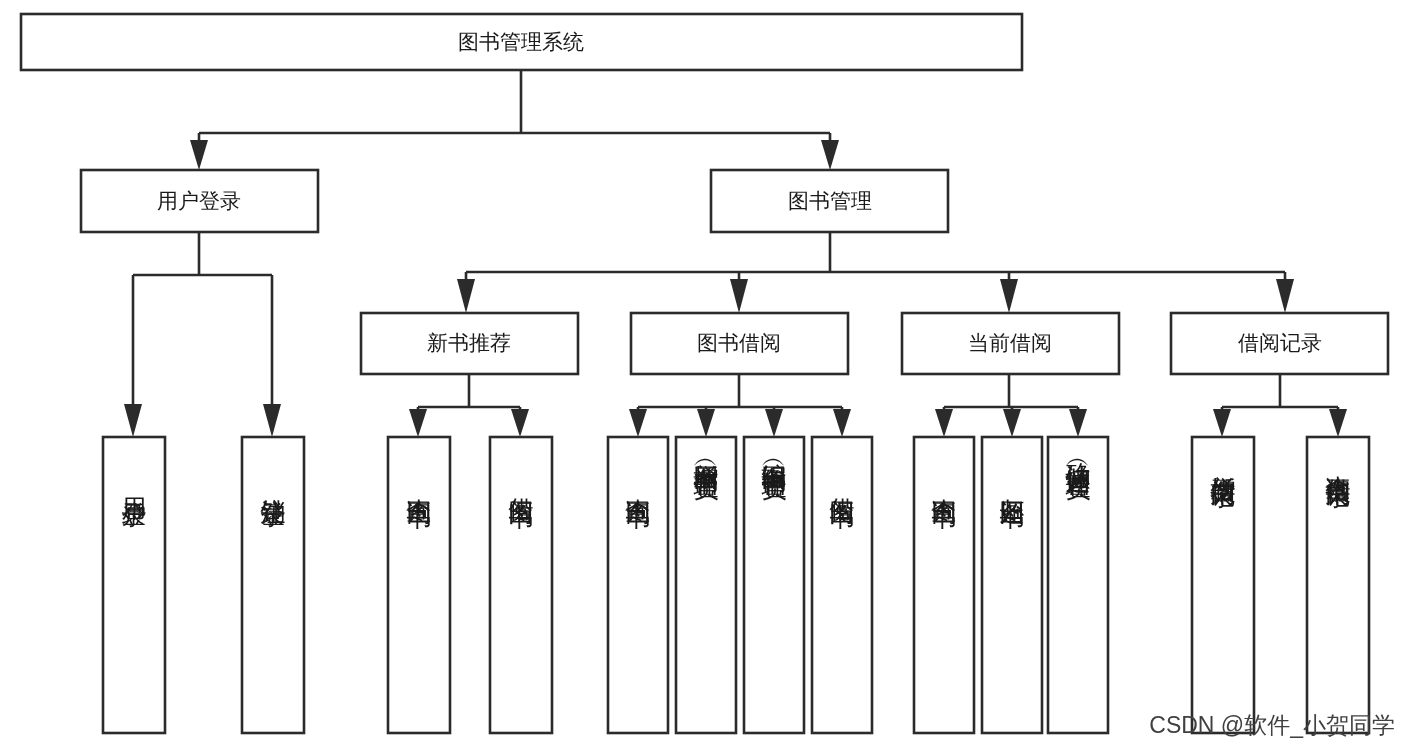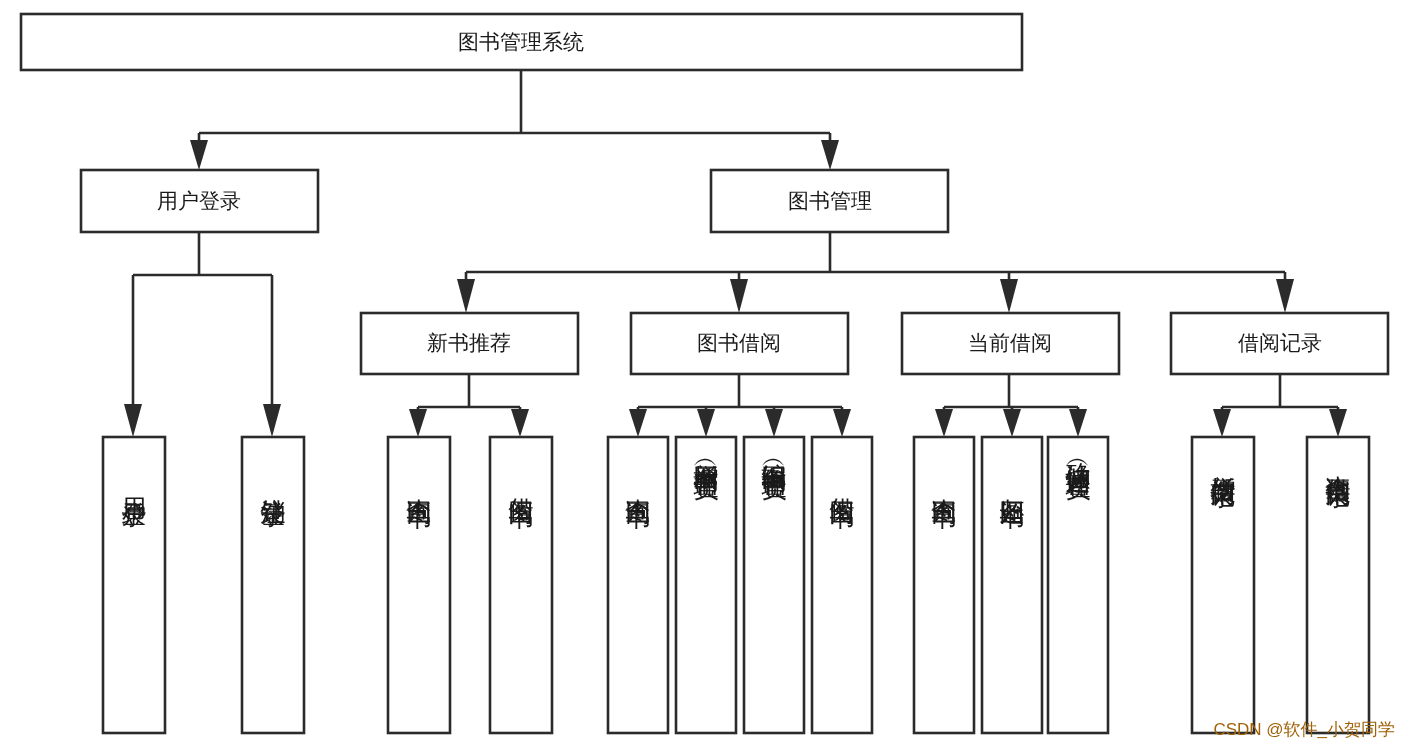--- a/index.html
+++ b/index.html
@@ -62,22 +62,22 @@
   }
   .arrow-head {
     fill: #2b2b2b;
     stroke: none;
   }
   .watermark {
     position: absolute;
     right: 10px;
     bottom: 6px;
     font-family: "Liberation Sans", "DejaVu Sans", sans-serif;
-    font-size: 17px;
-    color: #a16207;
+    font-size: 23px;
+    color: #404040;
     white-space: nowrap;
     pointer-events: none;
   }
 </style>
 </head>
 <body>
 
 <div id="diagram-root">
 
   <svg class="diagram-canvas" viewBox="0 0 1405 747">

